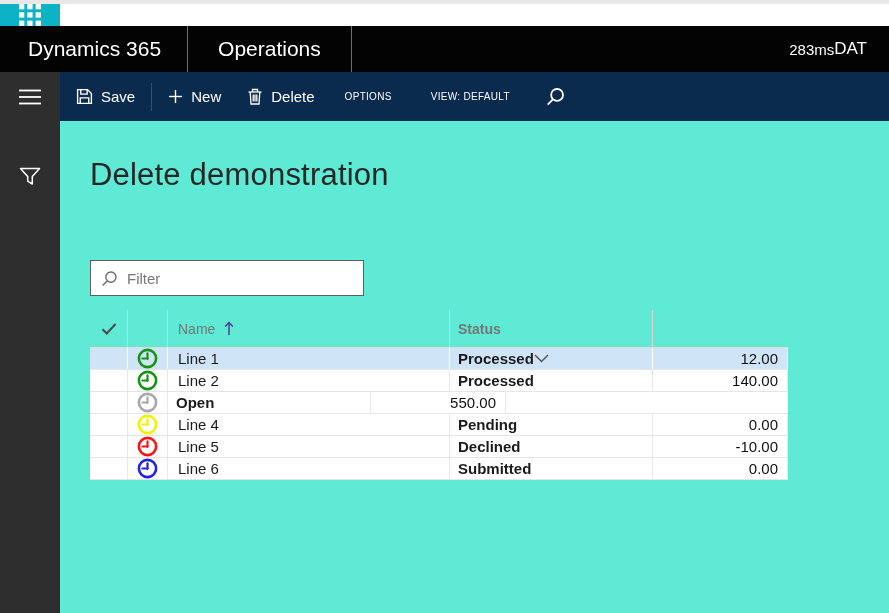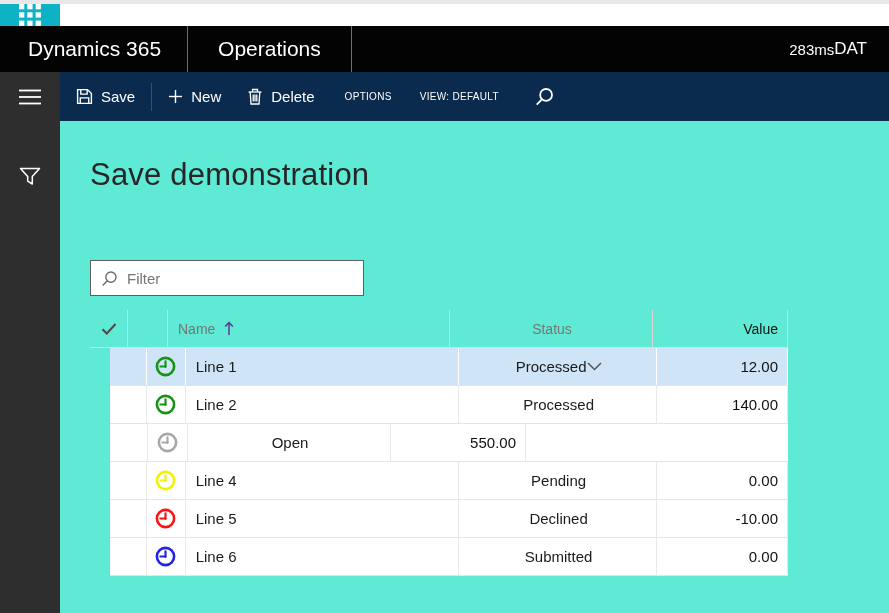--- a/index.html
+++ b/index.html
@@ -41,27 +41,27 @@
   .filter-box { margin-top:67px; width:274px; height:36px; border:1px solid #5e5e5e;
                 display:flex; align-items:center; padding:0 10px; gap:9px; background:#fff; }
   .filter-box input { border:none; outline:none; flex:1; font-size:15px; color:#333;
                       font-family:Liberation Sans, sans-serif; background:transparent; }
   .filter-box input::placeholder { color:#767676; }
 
   
   .grid { margin-top:14px; width:698px; font-size:15px; color:#1b1b1b; }
   .ghead { display:flex; height:38px; border-bottom:1px solid #dcdcdc; color:#767676; font-size:14px; }
   .hcell { display:flex; align-items:center; border-right:1px solid #d9d9d9; height:100%; }
-  .grow { display:flex; height:38px; border-bottom:1px solid #e5e5e5; background:#fff; cursor:pointer;margin-left:20px; }
+  .grow { display:flex; height:22px; border-bottom:1px solid #e5e5e5; background:#fff; cursor:pointer; }
   .cell { display:flex; align-items:center; border-right:1px solid #e9e9e9; height:100%; }
 
   .c-sel    { width:38px; justify-content:center; }
   .c-icon   { width:40px; justify-content:center; }
   .c-name   { width:282px; padding-left:10px; }
-  .c-status { width:203px; padding-left:8px; justify-content:center; padding-right:6px; }
+  .c-status { width:203px; padding-left:8px; justify-content:flex-start; padding-right:6px;font-weight:bold; }
   .c-value  { width:135px; justify-content:flex-end; padding-right:9px; color:#111; }
 
   .sort-arrow { margin-left:9px; }
   .grow.selected { background:#cfe4f7; }
   .grow.selected .cell { border-right-color:#fff; }
 
   .clock { display:block; }
 </style>
 </head>
 <body>
@@ -146,35 +146,35 @@
             <path d="M6.2 6.5 V13.5"></path>
               <path d="M8 6.5 V13.5"></path>
               <path d="M9.8 6.5 V13.5"></path>
           </g>
         </svg>
         <span>Delete</span>
       </div>
       <div class="cmd-btn cmd-text" style="margin-left:30px">
         <span>OPTIONS</span>
       </div>
-      <div class="cmd-btn cmd-text" style="margin-left:28px">
+      <div class="cmd-btn cmd-text" style="margin-left:39px">
         <span>VIEW: DEFAULT</span>
       </div>
       <div class="cmd-search">
         <svg width="19" height="19" viewBox="0 0 18 18">
           <g fill="none" stroke="#ffffff" stroke-width="1.7">
             <circle cx="10.5" cy="7.5" r="5.6"></circle>
               <path d="M6.3 11.9 L1.6 16.6"></path>
           </g>
         </svg>
       </div>
     </div>
 
     <div class="page">
-      <div class="page-title">Save demonstration</div>
+      <div class="page-title">Delete demonstration</div>
 
       <div class="filter-box">
         <svg width="17" height="17" viewBox="0 0 18 18">
           <g fill="none" stroke="#6a6a6a" stroke-width="1.5">
             <circle cx="10.5" cy="7.5" r="5.4"></circle>
               <path d="M6.4 11.7 L1.8 16.4"></path>
           </g>
         </svg>
         <input type="text" placeholder="Filter" style="">
       </div>
@@ -193,23 +193,20 @@
             <svg class="sort-arrow" width="10" height="15" viewBox="0 0 10 15">
               <g fill="none" stroke="#5c2d91" stroke-width="1.4">
                   <path d="M5 14 V2"></path>
                   <path d="M1.2 5.4 L5 1.4 L8.8 5.4"></path>
                 </g>
             </svg>
           </div>
           <div class="hcell c-status">
             <span>Status</span>
           </div>
-          <div class="hcell c-value">
-            <span>Value</span>
-          </div>
         </div>
 
         <div class="grow selected">
           <div class="cell c-sel"></div>
           <div class="cell c-icon">
             <svg class="clock" width="23" height="23" viewBox="0 0 23 23">
               <g fill="none" stroke-linecap="round" stroke="#149414">
                 <circle cx="11.5" cy="11.5" r="8.6" stroke-width="2.6"></circle>
                 <path d="M11.5 12 V6.3 M11.8 11.5 H6.4" stroke-width="2.2"></path>
               </g>

